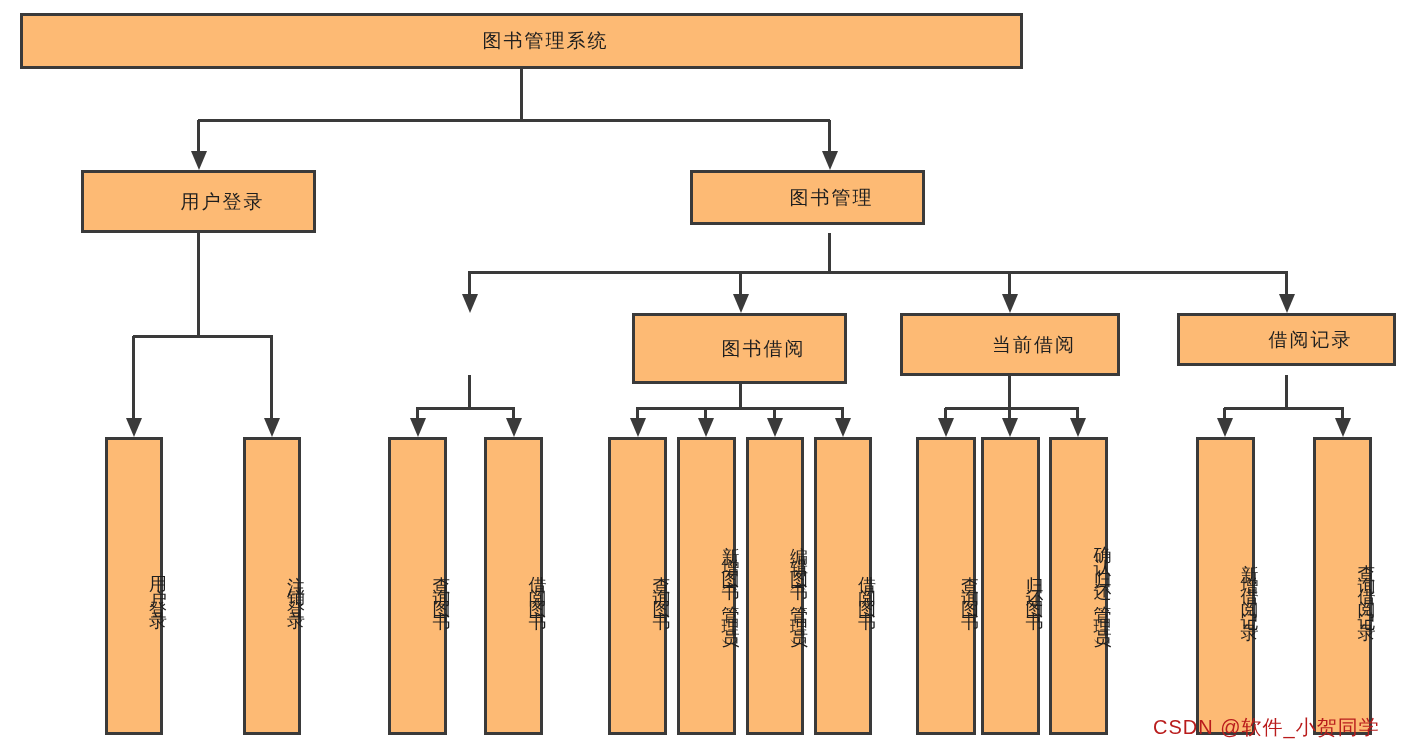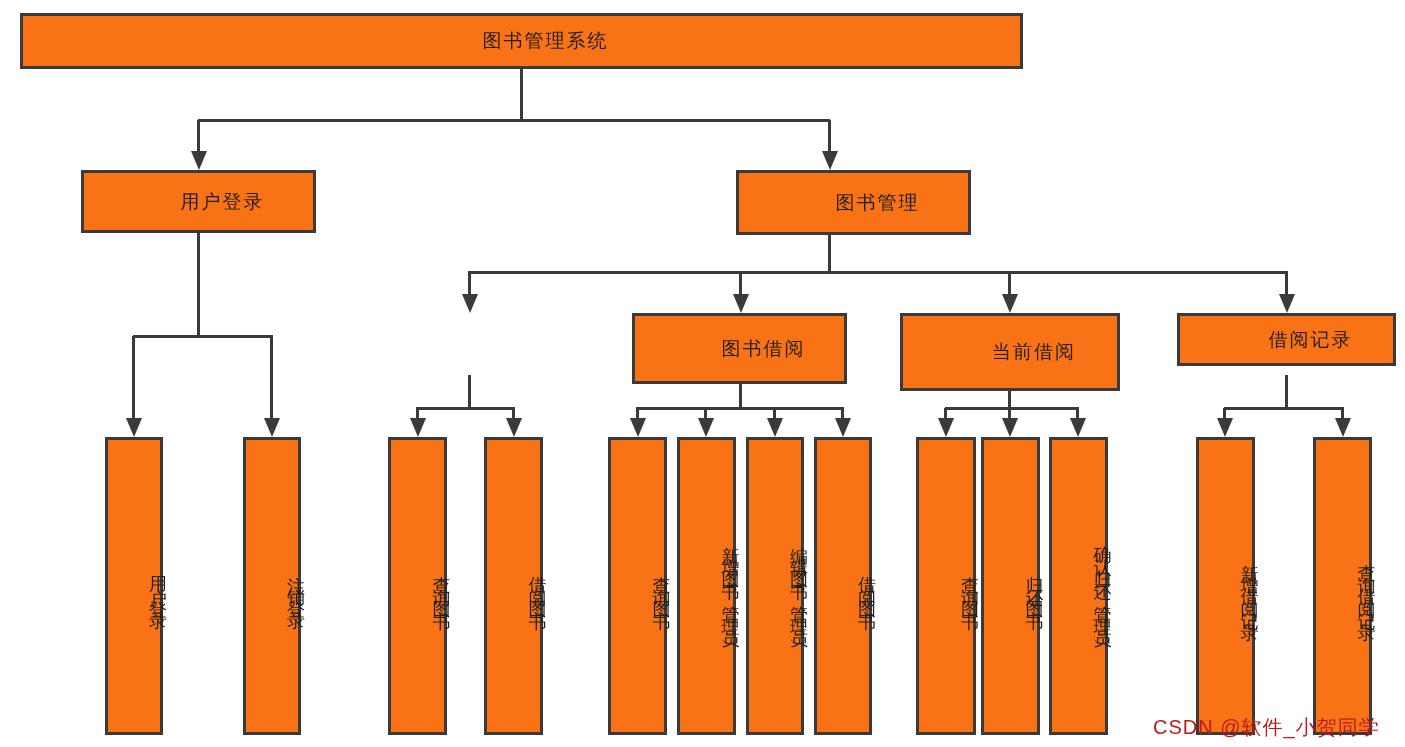--- a/index.html
+++ b/index.html
@@ -2,21 +2,21 @@
 <html><head>
 <meta charset="utf-8">
 <style>
   html,body { margin:0; padding:0; background:#ffffff; }
   .canvas {
     position:relative; width:1405px; height:747px; background:#ffffff;
     font-family:"Liberation Sans","DejaVu Sans",sans-serif; overflow:hidden;
   }
   .box {
     position:absolute; box-sizing:border-box;
-    border:3px solid #3a3a3a; background:#f97316;
+    border:3px solid #3a3a3a; background:#fdba74;
     display:flex; align-items:center; justify-content:center;
     color:#1f1f1f;
     padding-left:48px;
   }
   .hbox { font-size:19px; letter-spacing:2px; }
   .leaf {
     writing-mode:vertical-rl; text-orientation:mixed;
     font-size:18px; letter-spacing:12px; line-height:1;
   }
   .hline, .vline { position:absolute; background:#3a3a3a; }
@@ -82,30 +82,30 @@
   <div class="arrow" style="left:1341px;top:408px;height:10px"></div>
 
   <div class="box hbox" style="left:20px;top:13px;width:1003px;height:56px">
     <span>图书管理系统</span>
   </div>
 
   <div class="box hbox" style="left:81px;top:170px;width:235px;height:63px">
     <span>用户登录</span>
   </div>
 
-  <div class="box hbox" style="left:736px;top:170px;width:235px;height:65px">
+  <div class="box hbox" style="left:690px;top:170px;width:235px;height:55px">
     <span>图书管理</span>
   </div>
 
 
   <div class="box hbox" style="left:632px;top:313px;width:215px;height:71px">
     <span>图书借阅</span>
   </div>
 
-  <div class="box hbox" style="left:900px;top:313px;width:220px;height:78px">
+  <div class="box hbox" style="left:900px;top:313px;width:220px;height:63px">
     <span>当前借阅</span>
   </div>
 
   <div class="box hbox" style="left:1177px;top:313px;width:219px;height:53px">
     <span>借阅记录</span>
   </div>
 
   <div class="box leaf" style="left:105px;top:437px;width:58px;height:298px">
     <span>用户登录</span>
   </div>

